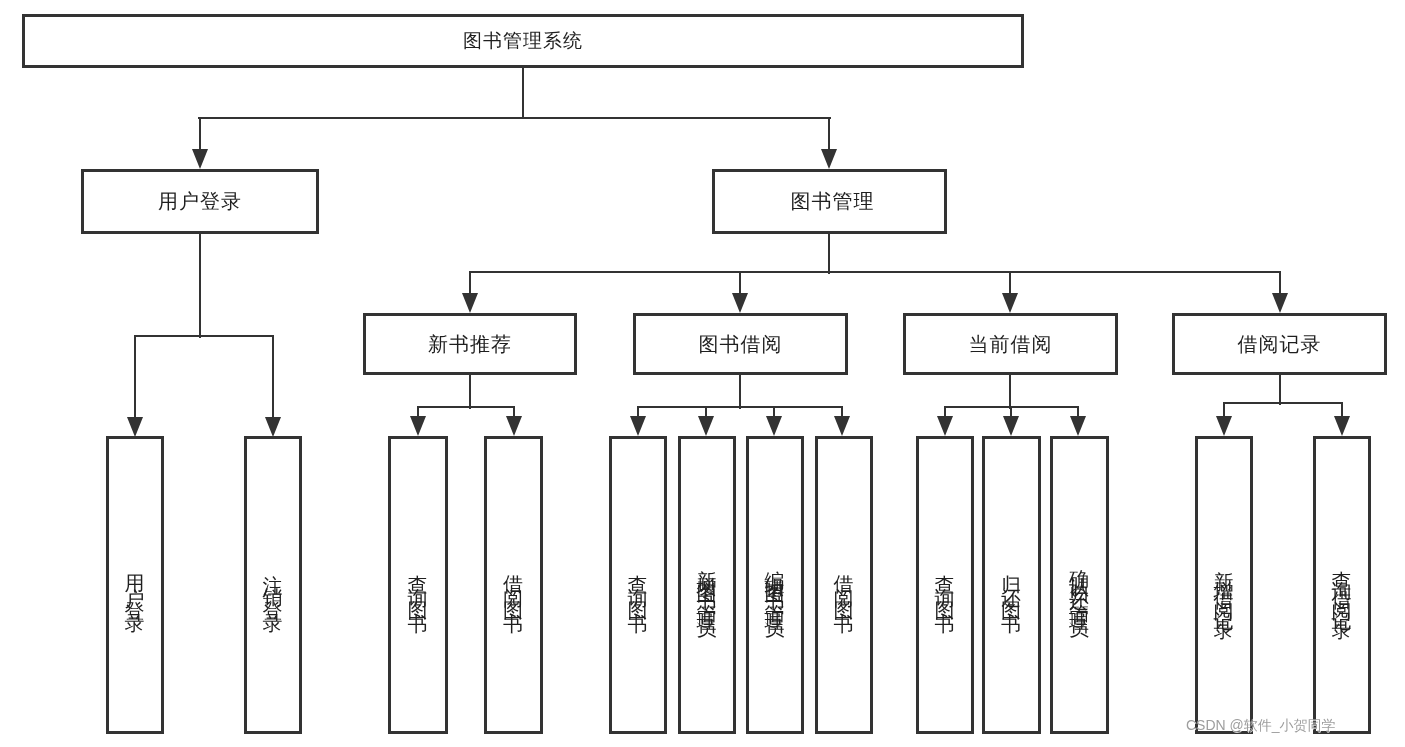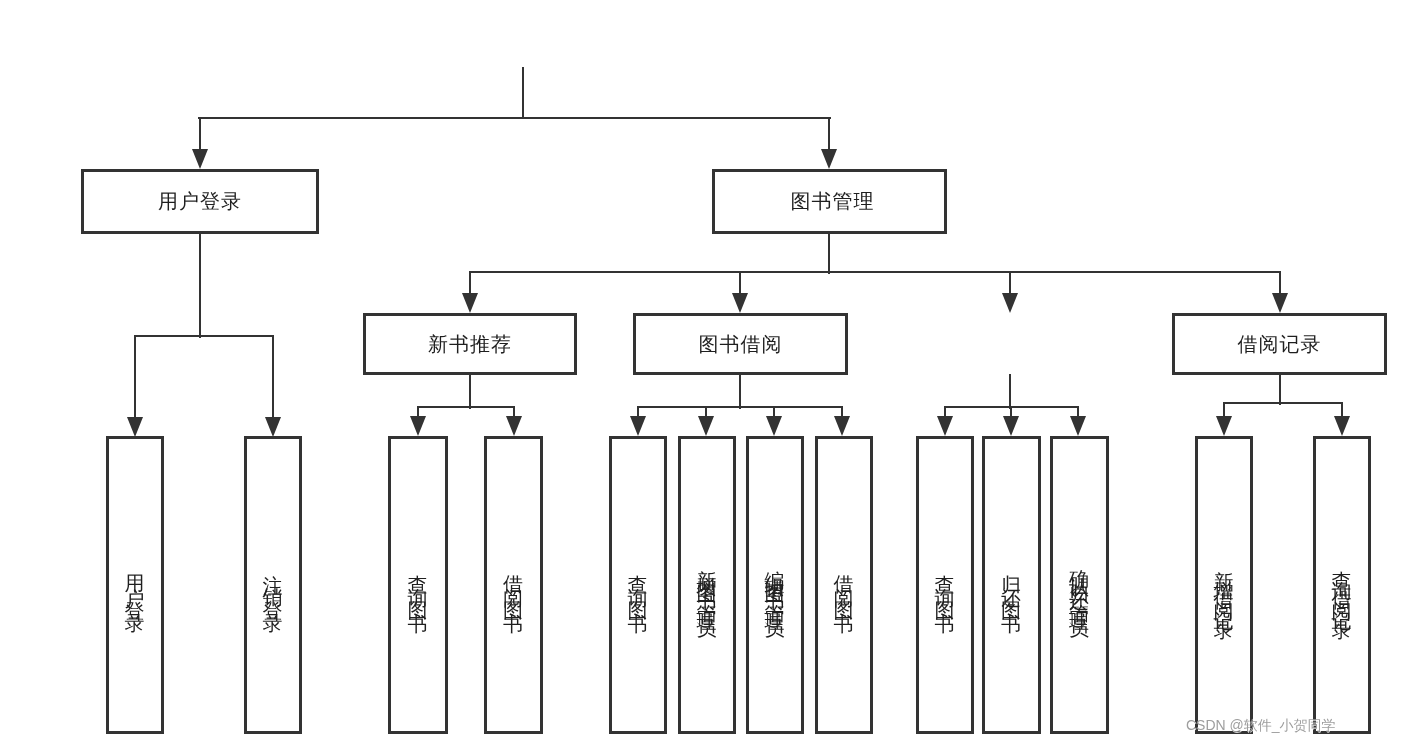--- a/index.html
+++ b/index.html
@@ -127,34 +127,40 @@
       <polygon points="766,416 782,416 774,436"></polygon>
       <polygon points="834,416 850,416 842,436"></polygon>
       <polygon points="937,416 953,416 945,436"></polygon>
       <polygon points="1003,416 1019,416 1011,436"></polygon>
       <polygon points="1070,416 1086,416 1078,436"></polygon>
       <polygon points="1216,416 1232,416 1224,436"></polygon>
       <polygon points="1334,416 1350,416 1342,436"></polygon>
     </g>
   </svg>
 
+  <div class="box root" id="b-root">
+    <span class="lbl">图书管理系统</span>
+  </div>
 
   <div class="box" id="b-user-login">
     <span class="lbl">用户登录</span>
   </div>
   <div class="box" id="b-book-mgmt">
     <span class="lbl">图书管理</span>
   </div>
 
   <div class="box" id="b-new-book">
     <span class="lbl">新书推荐</span>
   </div>
   <div class="box" id="b-book-borrow">
     <span class="lbl">图书借阅</span>
   </div>
+  <div class="box" id="b-cur-borrow">
+    <span class="lbl">当前借阅</span>
+  </div>
   <div class="box" id="b-borrow-rec">
     <span class="lbl">借阅记录</span>
   </div>
 
   <div class="box v" id="v-login">
     <span class="vlbl short">用户登录</span>
   </div>
   <div class="box v" id="v-logout">
     <span class="vlbl short">注销登录</span>
   </div>

